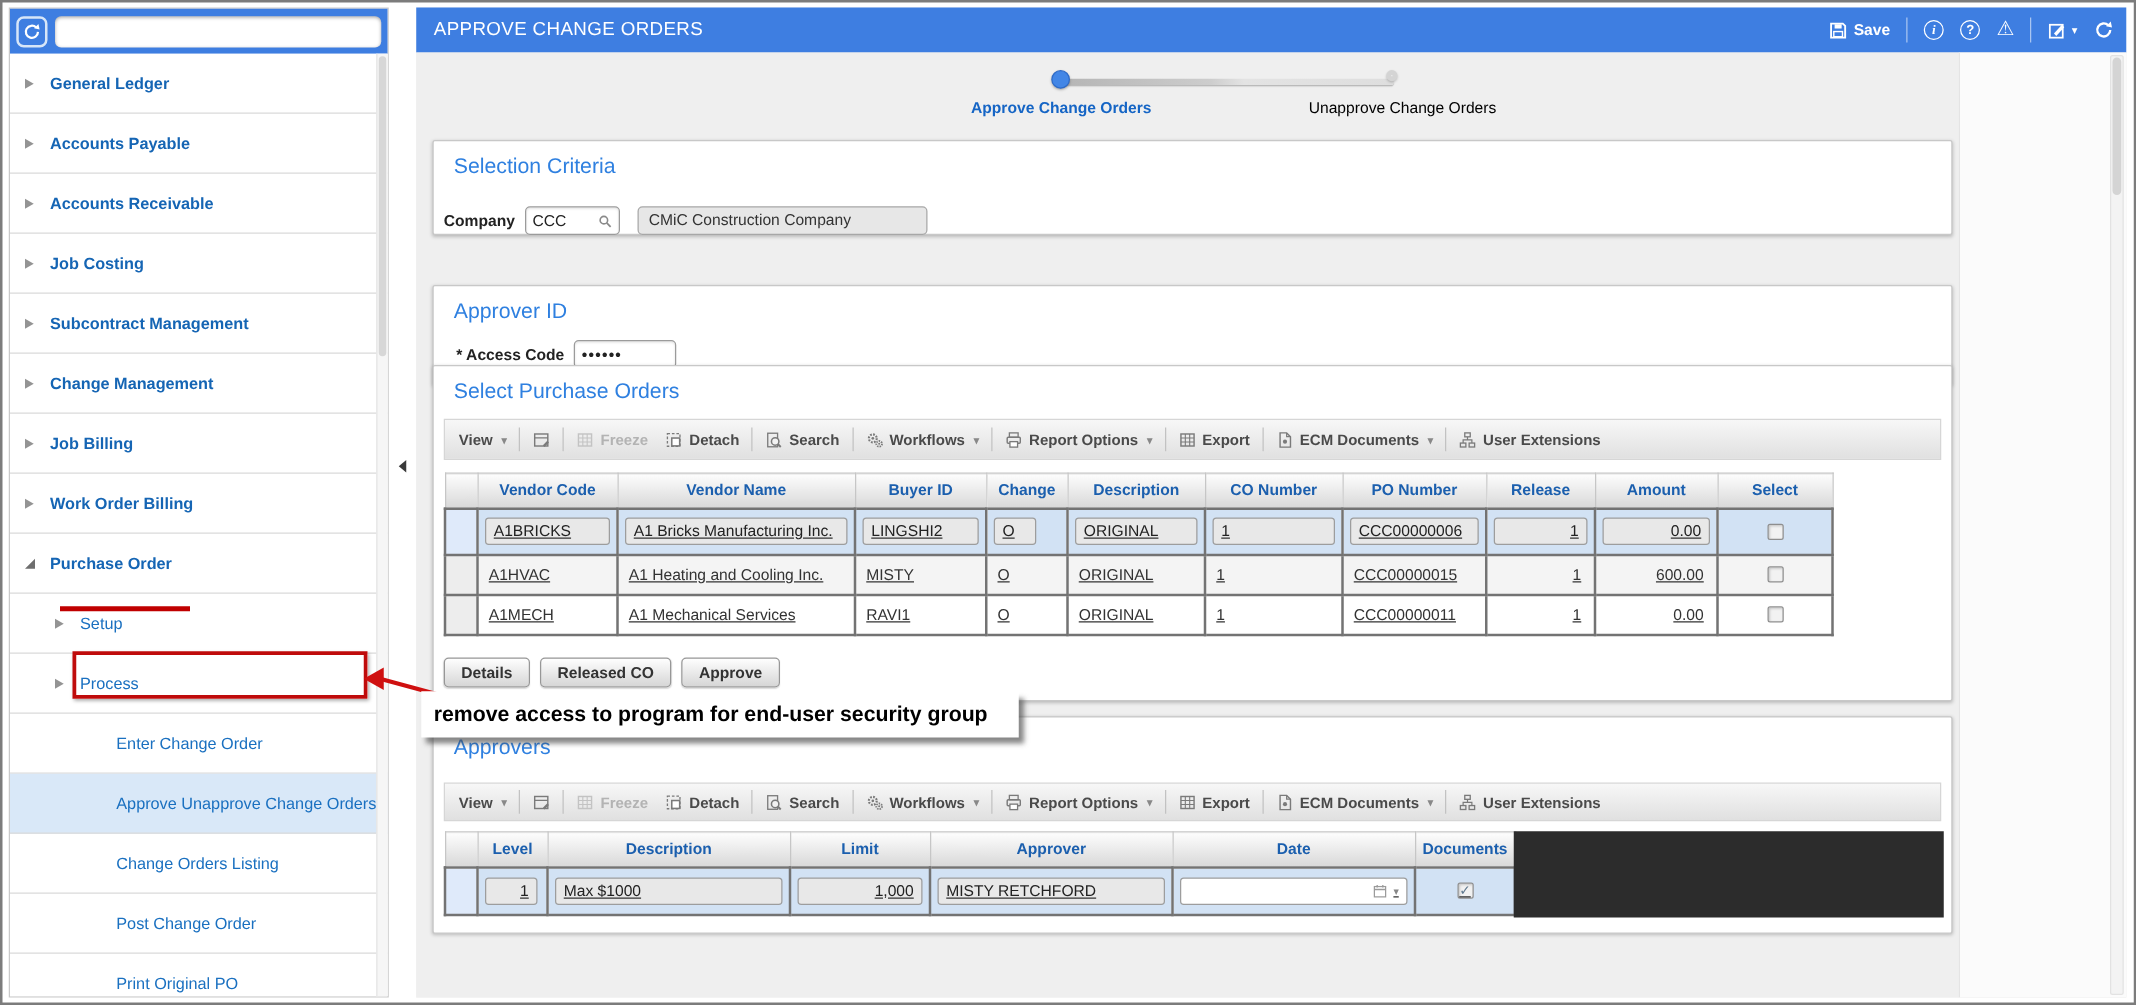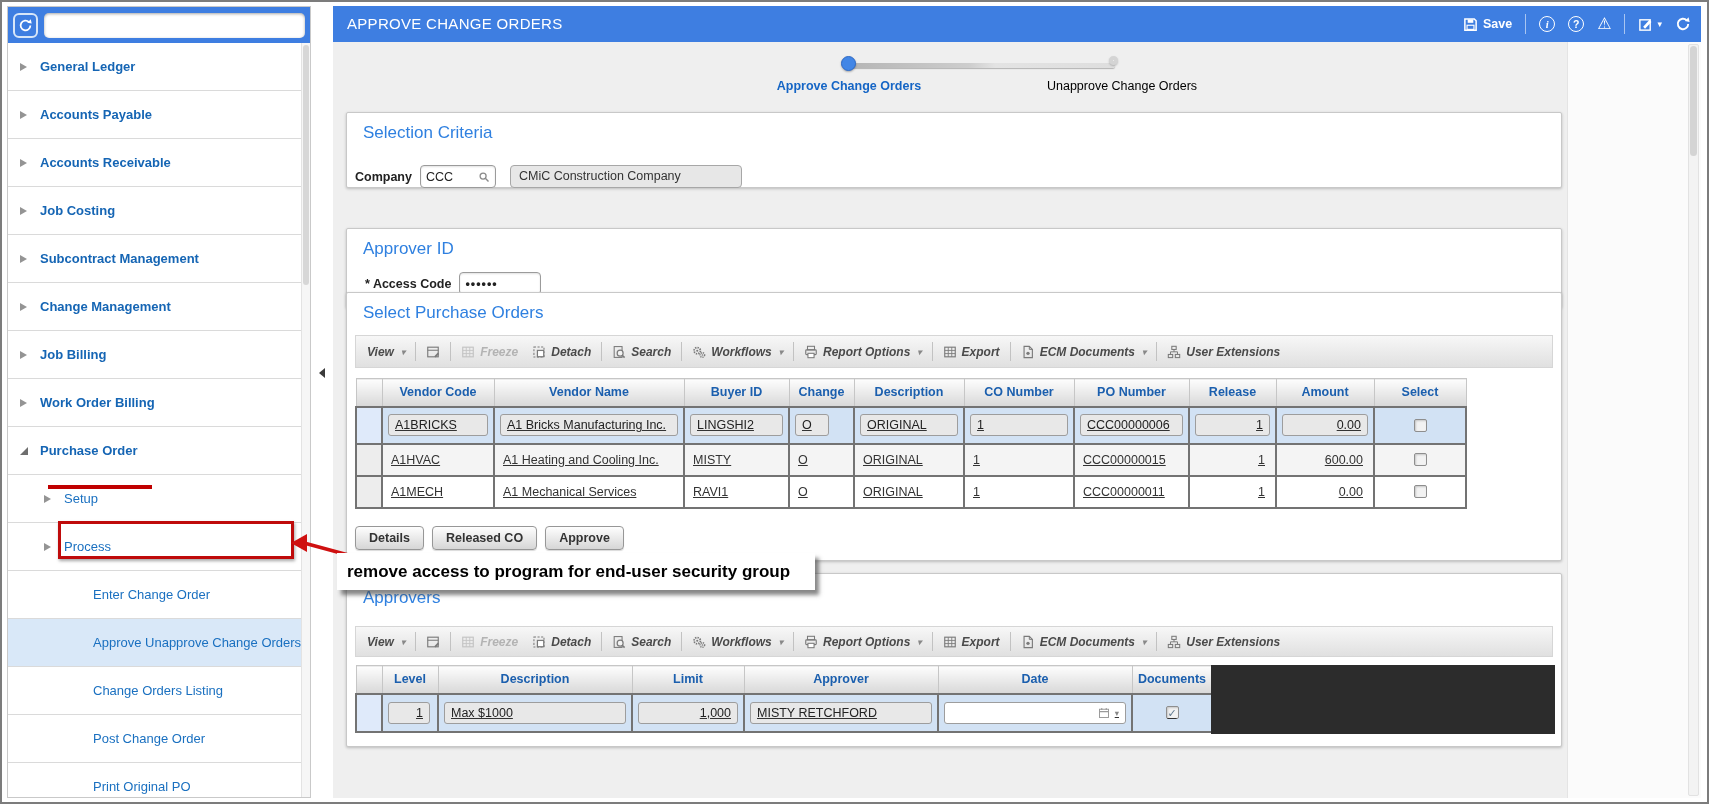--- a/index.html
+++ b/index.html
@@ -68,21 +68,21 @@
   .card4 .c-title{top:14px;}
   .frow{position:absolute;display:flex;align-items:center;}
   .flabel{font-size:12.5px;font-weight:bold;color:#222;margin-right:8px;white-space:nowrap;}
   .inputbox{height:23px;background:#fff;border:1px solid #9b9b9b;border-radius:4px;display:flex;align-items:center;
             padding:0 5px;font-size:12.5px;color:#222;box-shadow:inset 0 1px 2px rgba(0,0,0,.12);}
   .inputbox .v{flex:1;}
   .robox{margin-left:14px;width:232px;height:23px;background:#e7e7e7;border:1px solid #a7a7a7;border-radius:4px;
          line-height:21px;padding:0 8px;font-size:12.5px;color:#333;white-space:nowrap;overflow:hidden;}
   
   .tbar{position:absolute;left:8px;right:8px;top:42px;height:33px;background:linear-gradient(#f7f7f7,#e0e0e0);
-        border:1px solid #d6d6d6;display:flex;align-items:center;padding:0 4px;font-size:12px;font-weight:bold;color:#4a4a4a;font-style:italic;}
+        border:1px solid #d6d6d6;display:flex;align-items:center;padding:0 4px;font-size:12px;font-weight:bold;color:#4a4a4a;}
   .card4 .tbar{top:52px;height:31px;}
   .tb-item{display:flex;align-items:center;gap:5px;padding:0 7px;cursor:pointer;white-space:nowrap;}
   .tb-item.dis{color:#b3b3b3;cursor:default;}
   .tb-item.dis .ic{color:#c3c3c3;}
   .tb-caret{font-size:8.5px;color:#888;margin-left:2px;}
   .tb-sep{width:1px;height:19px;background:#c2c2c2;margin:0 3px;}
   .ic{width:14px;height:14px;color:#7a7a7a;flex:0 0 auto;}
   
   .grid{position:absolute;left:8px;border-collapse:collapse;table-layout:fixed;background:#fff;font-size:12.5px;}
   .po-grid{top:85px;width:1110px;}

